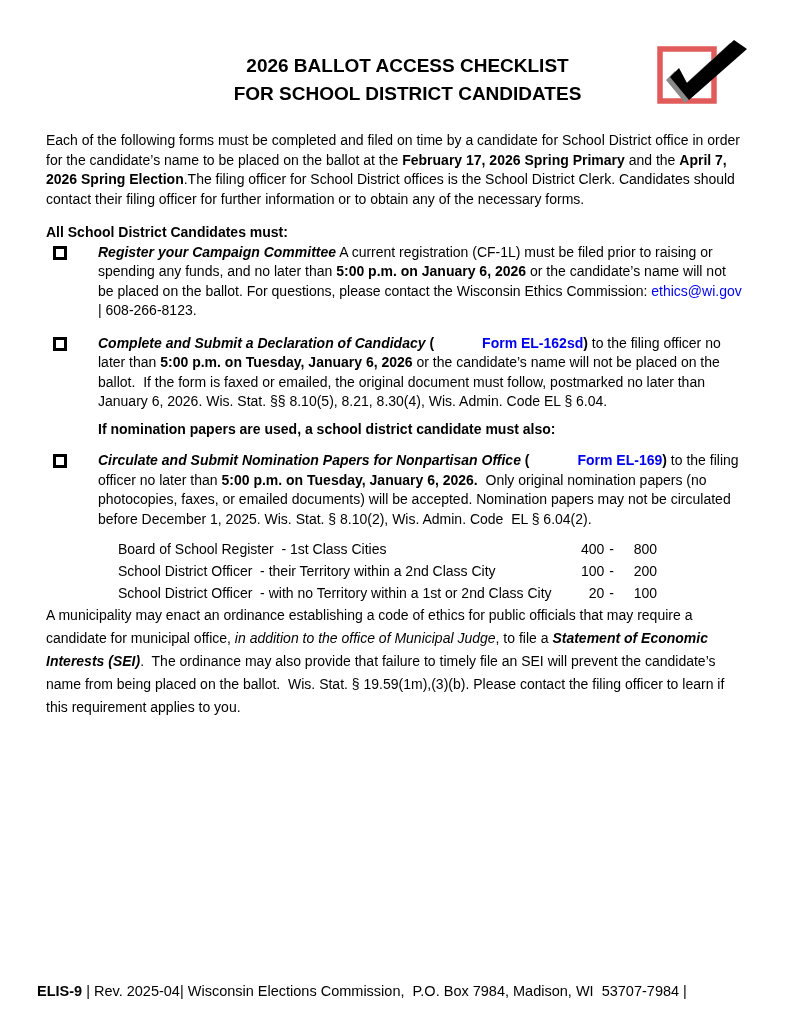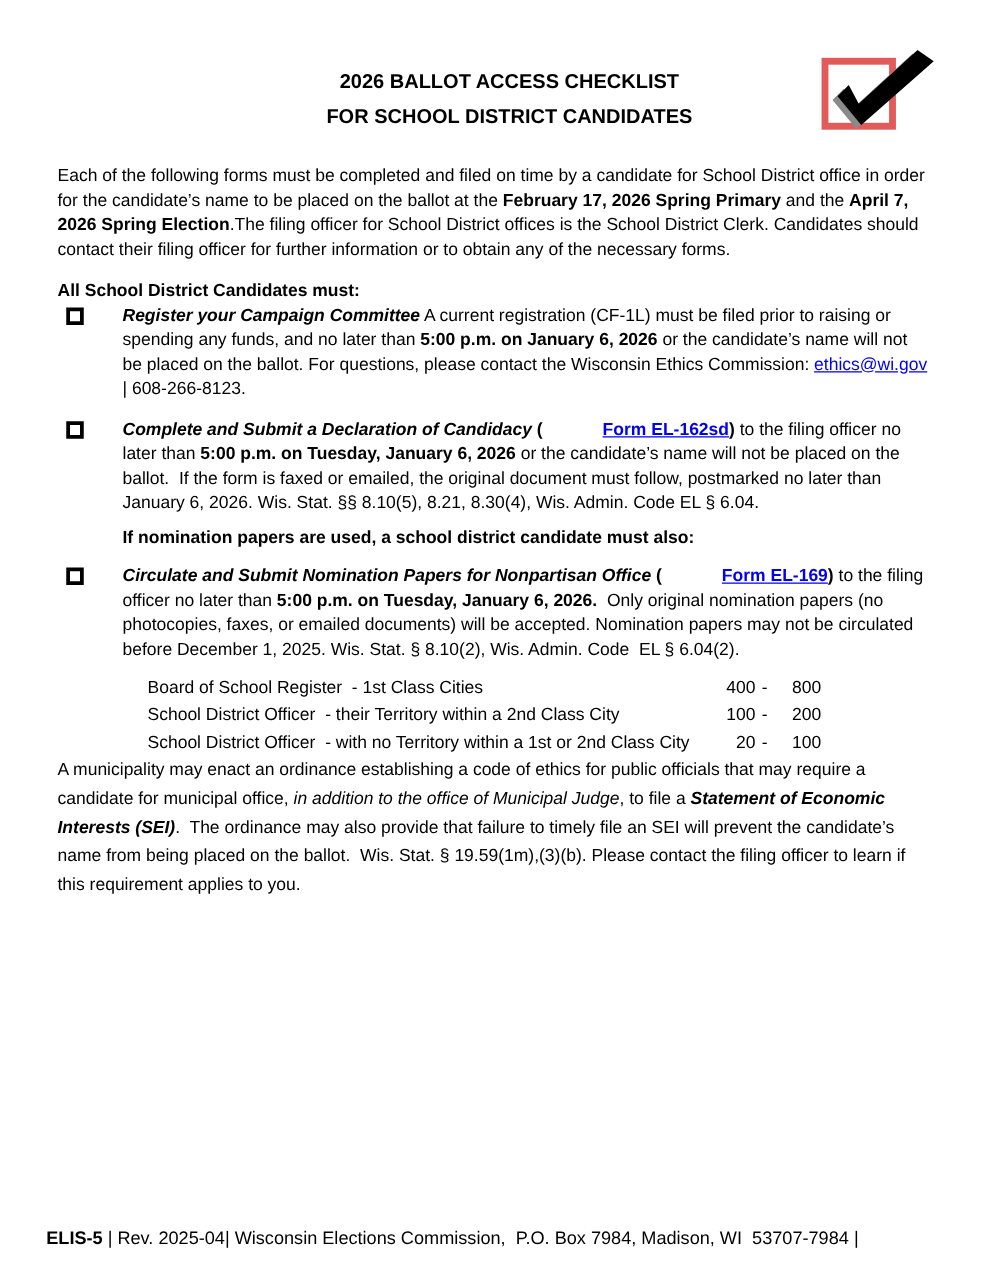--- a/index.html
+++ b/index.html
@@ -13,21 +13,21 @@
     font-size: 14px;
     color: #000000;
     overflow: hidden;
   }
   .content { padding: 52px 46px 0 46px; }
 
   
   .titles {
     text-align: center;
     font-weight: bold;
-    font-size: 16px;
+    font-size: 19px;
     line-height: 28px;
     padding-left: 24px;
   }
 
   
   .logo { position: absolute; top: 38px; right: 41px; width: 100px; height: 66px; }
 
   
   .rich { white-space: pre-wrap; }
   .intro { margin-top: 23px; line-height: 19.5px; }
@@ -47,21 +47,21 @@
     display: block;
     width: 14px; height: 14px;
     border: 3px solid #000;
     margin: 3px 0 0 7px;
     background: #fff;
   }
   .item-text { flex: 1; line-height: 19.5px; }
 
   .subheading { margin: 8px 0 0 52px; font-weight: bold; line-height: 19.5px; }
 
-  a.link { color: #0000ee; text-decoration: underline; cursor: pointer; }
+  a.link { color: #0000ee; cursor: pointer; }
   a.link.b { font-weight: bold; padding-left: 48px; }
 
   
   .sig-intro { margin: 11px 0 0 72px; line-height: 19.5px; }
   .sig-table { margin: 9px 88px 0 72px; line-height: 22px; }
   .sig-row { display: flex; }
   .sig-label { flex: 1; white-space: pre; }
   .sig-min { width: 34px; text-align: right; }
   .sig-sep { padding: 0 5px; }
   .sig-max { width: 38px; text-align: right; }
@@ -147,17 +147,17 @@
         <span class="sig-max">100</span>
       </div>
     </div>
 
 
     <p class="note rich"><span>A municipality may enact an ordinance establishing a code of ethics for public officials that may require a candidate for municipal office, </span><span class="i">in addition to the office of Municipal Judge</span><span>, to file a </span><span class="bi">Statement of Economic Interests (SEI)</span><span>.  The ordinance may also provide that failure to timely file an SEI will prevent the candidate’s name from being placed on the ballot.  Wis. Stat. § 19.59(1m),(3)(b). Please contact the filing officer to learn if this requirement applies to you.</span></p>
 
   </div>
 
   <div class="footer">
-    <div><b>ELIS-5</b><span> | Rev. 2025-04| Wisconsin Elections Commission,  P.O. Box 7984, Madison, WI  53707-7984 |</span></div>
+    <div><b>ELIS-9</b><span> | Rev. 2025-04| Wisconsin Elections Commission,  P.O. Box 7984, Madison, WI  53707-7984 |</span></div>
     
   </div>
 
 </div>
 
 </body></html>

